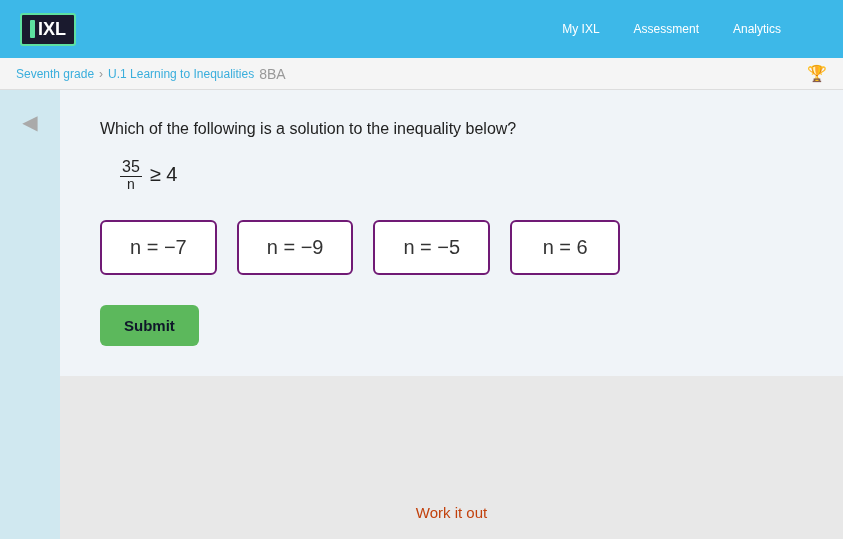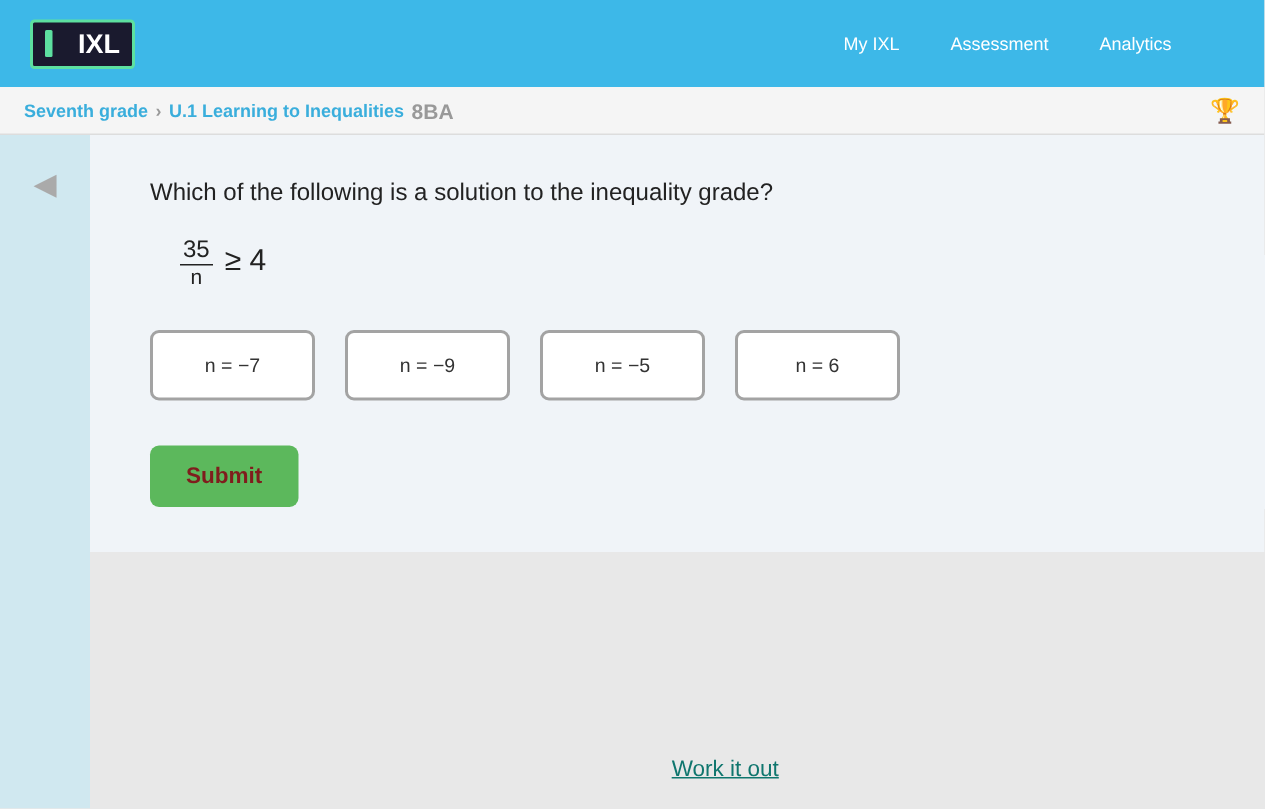--- a/index.html
+++ b/index.html
@@ -22,21 +22,21 @@
     }
     .logo {
       background: #1a1a2e;
       color: white;
       font-weight: bold;
       font-size: 18px;
       padding: 4px 8px;
       border-radius: 3px;
       display: flex;
       align-items: center;
-      gap: 14px;
+      gap: 0;
       border: 2px solid #5de0a0;
     }
     .logo-bar {
       width: 5px;
       height: 18px;
       background: #5de0a0;
       margin-right: 3px;
       border-radius: 1px;
     }
     .nav {
@@ -62,21 +62,20 @@
     .breadcrumb-bar {
       width: 100%;
       height: 32px;
       background: #f5f5f5;
       display: flex;
       align-items: center;
       padding: 0 16px;
       font-size: 12px;
       color: #555;
       border-bottom: 1px solid #ddd;
-      font-weight: bold;
     }
     .breadcrumb-link {
       color: #3aaedc;
       cursor: pointer;
     }
     .breadcrumb-sep {
       margin: 0 5px;
       color: #999;
     }
     .breadcrumb-current {
@@ -165,55 +164,53 @@
       text-align: center;
     }
 
     
     .choices {
       display: flex;
       gap: 20px;
       margin-bottom: 30px;
     }
     .choice-btn {
-      border: 2px solid #a3a3a3;
+      border: 2px solid #701a75;
       background: white;
       border-radius: 6px;
       padding: 14px 28px;
-      font-size: 13px;
+      font-size: 20px;
       color: #333;
       cursor: pointer;
       min-width: 110px;
       transition: border-color 0.2s;
     }
 
     
     .submit-btn {
       background: #5cb85c;
-      color: #7f1d1d;
+      color: #0f172a;
       border: none;
       border-radius: 6px;
       padding: 12px 24px;
       font-size: 15px;
       font-weight: bold;
       cursor: pointer;
       text-align: right;
     }
 
     
     .work-it-out {
       position: absolute;
       bottom: 18px;
       left: 50%;
       transform: translateX(-50%);
-      color: #0f766e;
+      color: #c2410c;
       font-size: 15px;
       cursor: pointer;
-      text-decoration: underline;
-      margin-left: 32px;
     }
     .main-wrapper {
       position: relative;
       flex: 1;
     }
   </style>
 </head>
 <body>
 
 <div class="header">
@@ -239,21 +236,21 @@
 </div>
 
 <div class="main">
   <div class="sidebar">
     <span class="sidebar-arrow">◀</span>
   </div>
 
   <div class="main-wrapper">
     <div class="content">
 
-      <div class="question-text">Which of the following is a solution to the inequality grade?</div>
+      <div class="question-text">Which of the following is a solution to the inequality below?</div>
 
       <div class="inequality">
         <span class="fraction">
           <span class="numerator">35</span>
           <span class="denominator">n</span>
         </span>
         <span>≥ 4</span>
       </div>
 
       <div class="choices">

